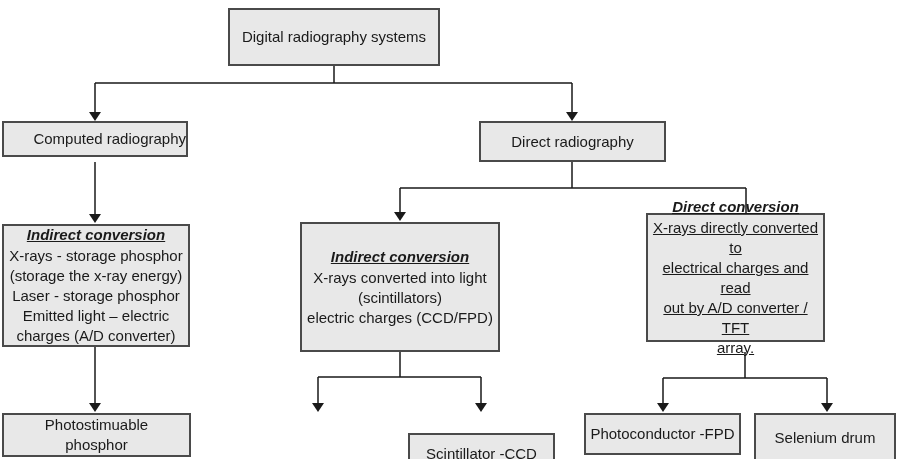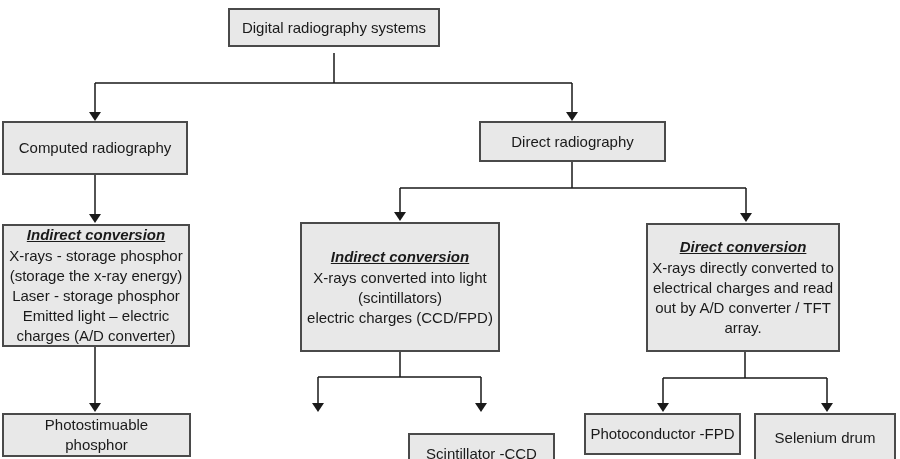--- a/index.html
+++ b/index.html
@@ -35,26 +35,26 @@
     color: #1a1a1a;
   }
   .node .node-title {
     font-weight: bold;
     font-style: italic;
     text-decoration: underline;
     margin-bottom: 1px;
   }
   .node .line { display: block; }
   
-  .n-root        { left: 228px; top:   8px; width: 212px; height:  39px; }
-  .n-computed    { left:   2px; top: 121px; width: 186px; height:  54px; }
+  .n-root        { left: 228px; top:   8px; width: 212px; height:  58px; }
+  .n-computed    { left:   2px; top: 121px; width: 186px; height:  36px; align-items: flex-end; }
   .n-direct      { left: 479px; top: 121px; width: 187px; height:  41px; text-align: center; }
   .n-cr-indirect { left:   2px; top: 224px; width: 188px; height: 123px; }
   .n-dr-indirect { left: 300px; top: 222px; width: 200px; height: 130px; }
-  .n-dr-direct   { left: 646px; top: 223px; width: 194px; height: 129px; }
+  .n-dr-direct   { left: 646px; top: 213px; width: 179px; height: 129px; text-decoration: underline; }
   .n-photostim   { left:   2px; top: 413px; width: 189px; height:  44px; }
   .n-scint-tft   { left: 246px; top: 413px; width: 146px; height:  42px; }
   .n-scint-ccd   { left: 408px; top: 433px; width: 147px; height:  42px; }
   .n-photocond   { left: 584px; top: 413px; width: 157px; height:  42px; }
   .n-selenium    { left: 754px; top: 413px; width: 142px; height:  50px; }
 </style>
 </head>
 <body>
 
 <div class="canvas">

